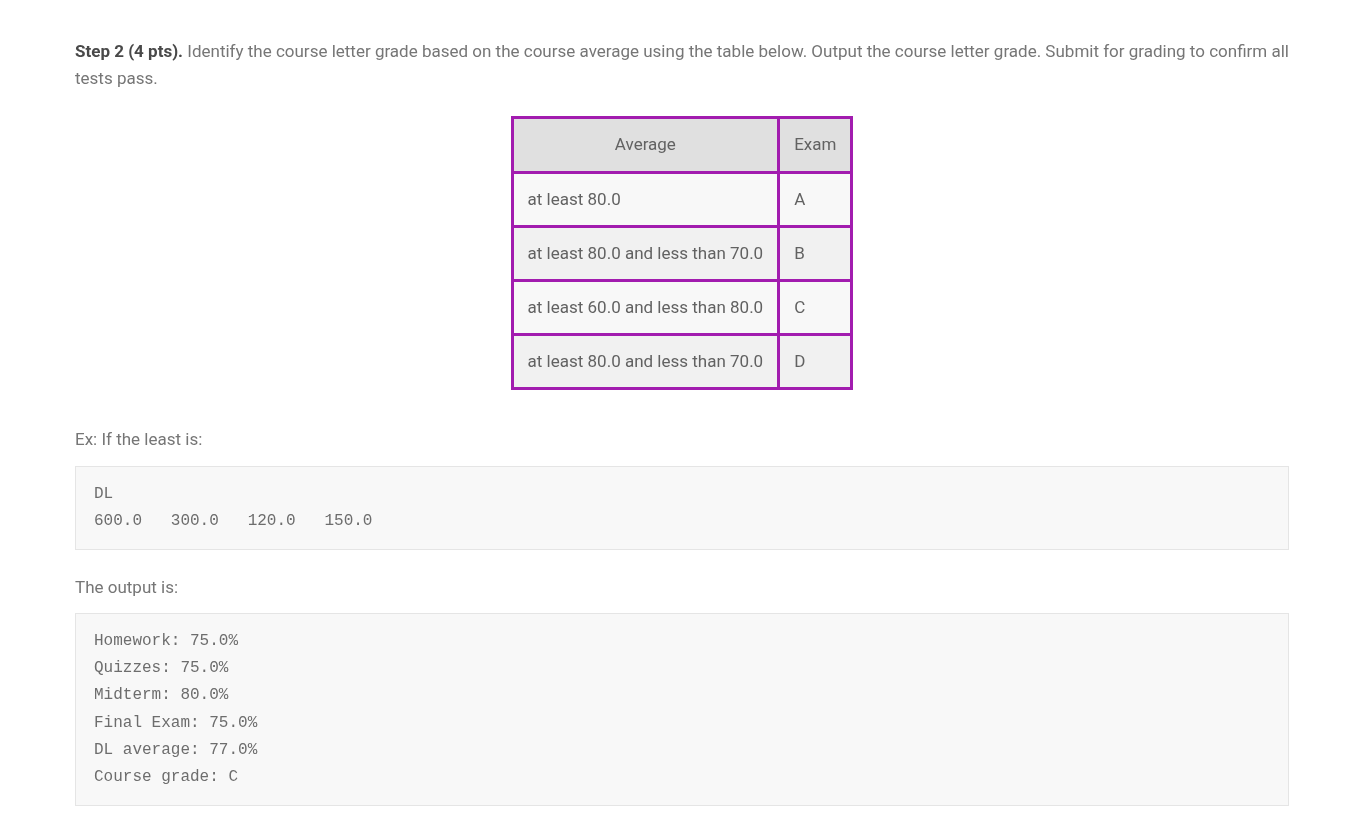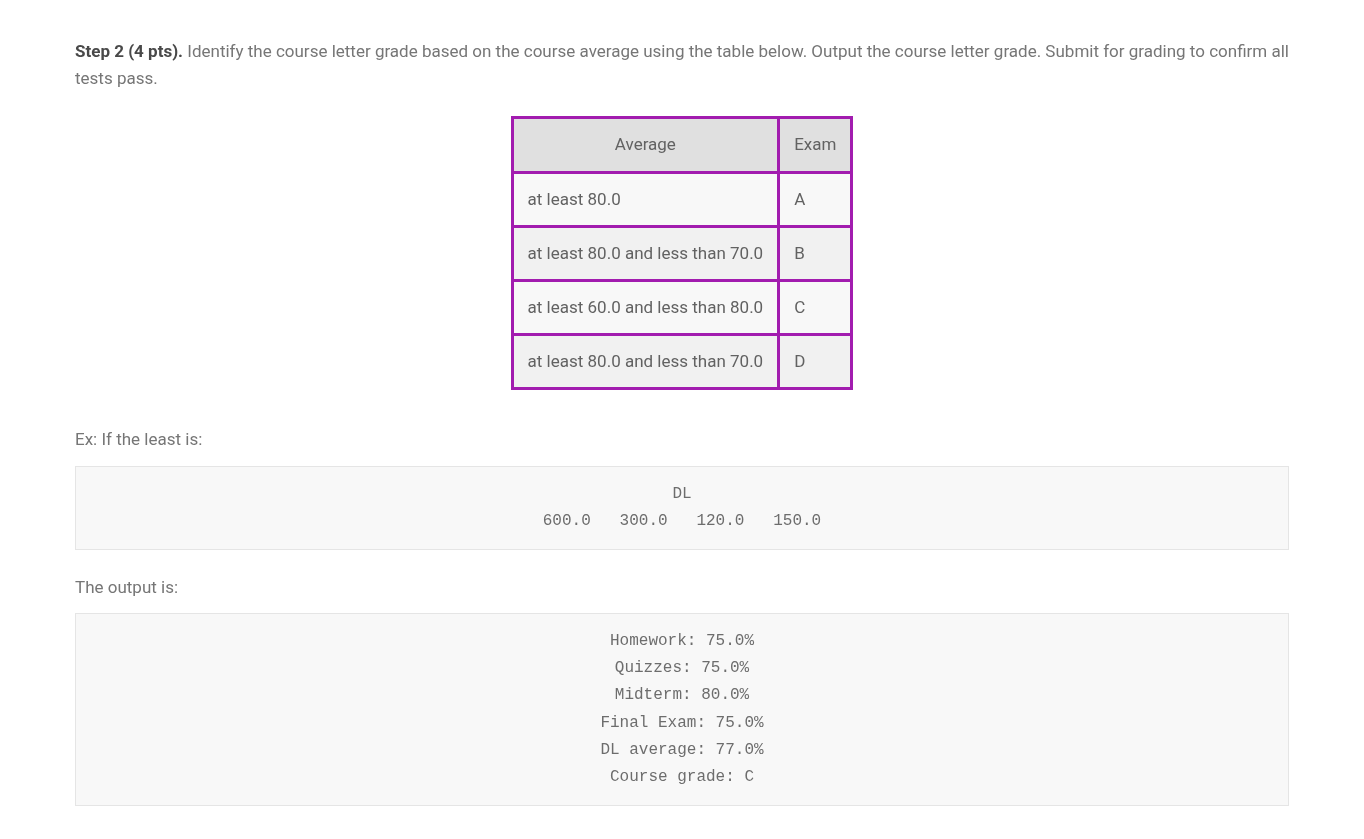--- a/index.html
+++ b/index.html
@@ -41,30 +41,29 @@
     }
     .grade-table tbody tr:nth-child(odd) td { background: #f8f8f8; }
     .grade-table tbody tr:nth-child(even) td { background: #f1f1f1; }
     .example-label, .output-label {
       margin: 24px 0 12px 0;
       color: #767676;
       font-size: 17px;
     }
     pre.code-block {
       margin: 0 0 12px 0;
-      padding: 14px 12px;
+      padding: 14px 18px;
       border: 1px solid #e5e5e5;
       background: #f8f8f8;
       font-family: "Courier New", Courier, monospace;
       font-size: 16px;
       line-height: 1.7;
       color: #6d6d6d;
       white-space: pre;
       overflow-x: auto;
-      text-align: center;
     }
   </style>
 </head>
 <body>
 
 <p class="step-heading">
   <span class="label">Step 2 (4 pts).</span><span> Identify the course letter grade based on the course average using the table below. Output the course letter grade. Submit for grading to confirm all tests pass.</span>
 </p>
 
 <table class="grade-table">

